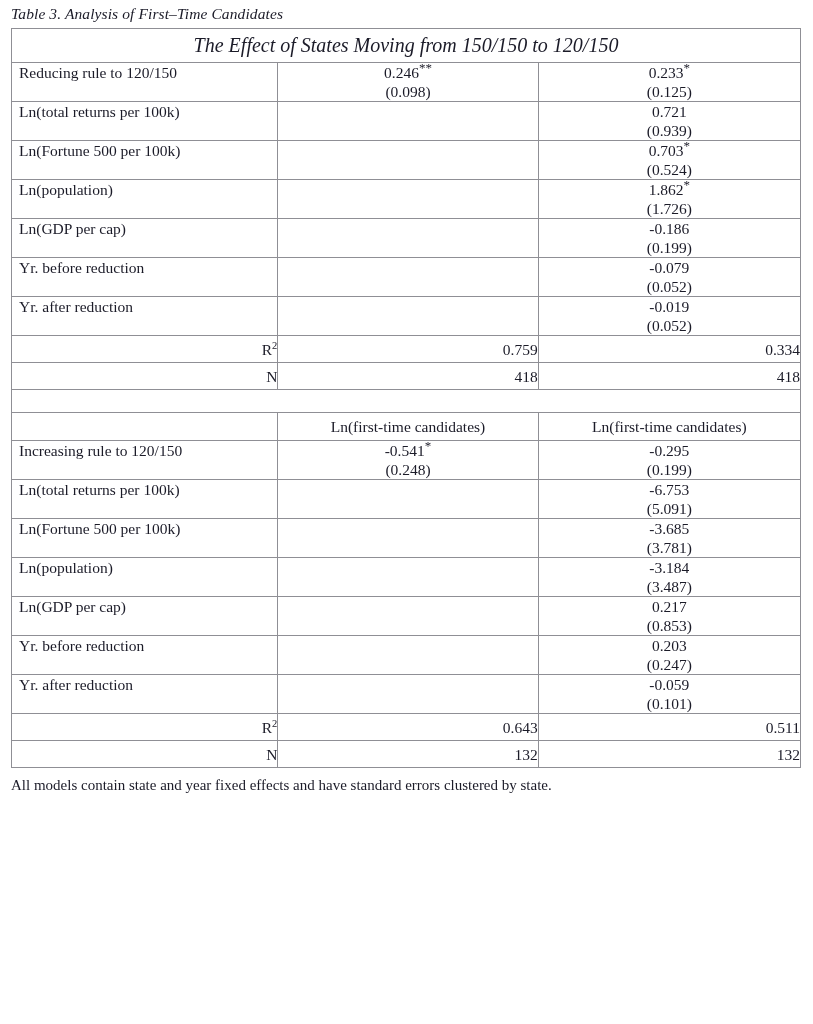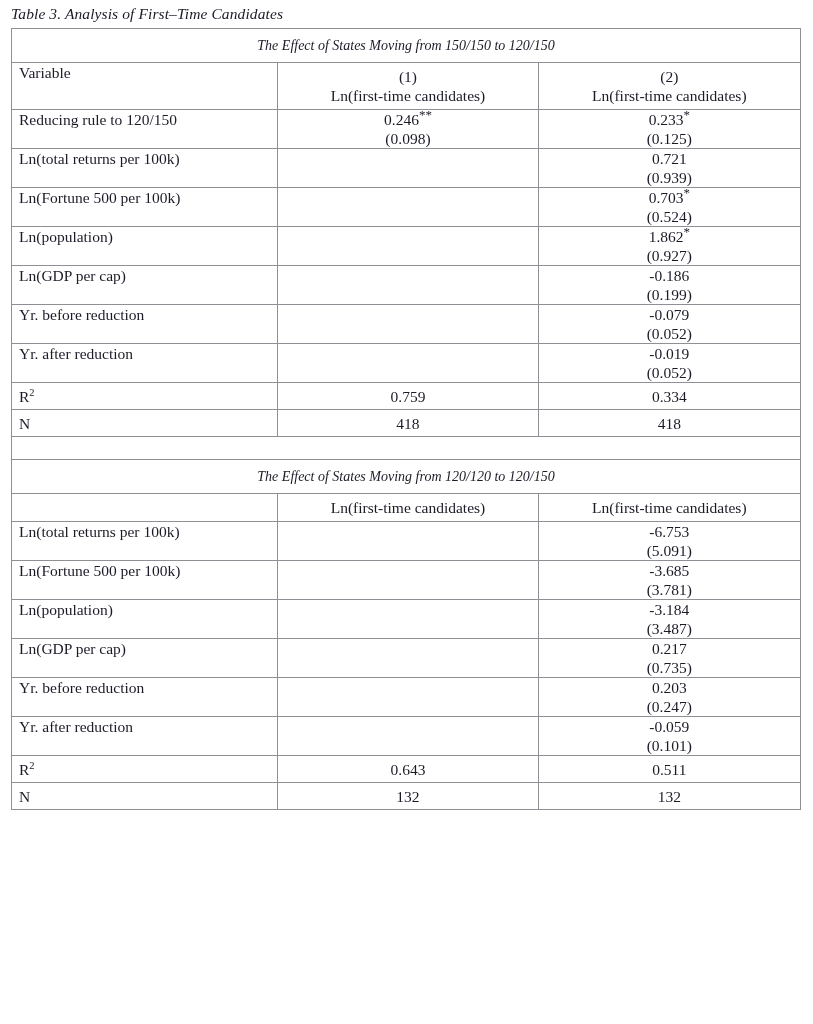--- a/index.html
+++ b/index.html
@@ -41,21 +41,21 @@
     vertical-align: top;
     background: #fff;
   }
   col.c-var  { width: 266px; }
   col.c-m1   { width: 260px; }
   col.c-m2   { width: 262px; }
 
   .panel-title {
     text-align: center;
     font-style: italic;
-    font-size: 14px;
+    font-size: 20px;
     height: 33px;
     line-height: 33px;
     white-space: nowrap;
   }
   .cell {
     padding: 4px 6px 5px 6px;
     line-height: 19px;
   }
   .cell.var {
     text-align: left;
@@ -79,20 +79,21 @@
     white-space: nowrap;
   }
   .stars {
     font-size: 13px;
     vertical-align: super;
     line-height: 0;
   }
   .single-line .cell {
     padding-top: 4px;
     padding-bottom: 3px;
+    text-align: right;
   }
   .spacer-row td {
     height: 22px;
     border-left: 1px solid #8f8f95;
     border-right: 1px solid #8f8f95;
     border-top: 1px solid #8f8f95;
     border-bottom: 1px solid #8f8f95;
   }
   sup.r2 {
     font-size: 10.5px;
@@ -120,33 +121,20 @@
       <col class="c-var">
         <col class="c-m1">
         <col class="c-m2">
     </colgroup>
     <tbody>
 
       <tr>
         <td colspan="3" class="panel-title">The Effect of States Moving from 150/150 to 120/150</td>
       </tr>
 
-      <tr>
-        <td class="cell var">
-          <span>Variable</span>
-        </td>
-        <td class="cell hdr">
-          <span class="coef">(1)</span>
-          <span class="se">Ln(first-time candidates)</span>
-        </td>
-        <td class="cell hdr">
-          <span class="coef">(2)</span>
-          <span class="se">Ln(first-time candidates)</span>
-        </td>
-      </tr>
 
       <tr>
         <td class="cell var">Reducing rule to 120/150</td>
         <td class="cell num">
           <span class="coef"><span>0.246</span><span class="stars">**</span></span>
           <span class="se">(0.098)</span>
         </td>
         <td class="cell num">
           <span class="coef"><span>0.233</span><span class="stars">*</span></span>
           <span class="se">(0.125)</span>
@@ -178,21 +166,21 @@
       </tr>
 
       <tr>
         <td class="cell var">Ln(population)</td>
         <td class="cell num">
           <span class="coef"><span></span><span class="stars"></span></span>
           <span class="se"></span>
         </td>
         <td class="cell num">
           <span class="coef"><span>1.862</span><span class="stars">*</span></span>
-          <span class="se">(0.927)</span>
+          <span class="se">(1.726)</span>
         </td>
       </tr>
 
       <tr>
         <td class="cell var">Ln(GDP per cap)</td>
         <td class="cell num">
           <span class="coef"><span></span><span class="stars"></span></span>
           <span class="se"></span>
         </td>
         <td class="cell num">
@@ -234,36 +222,44 @@
       <tr class="single-line">
         <td class="cell var">N</td>
         <td class="cell num">418</td>
         <td class="cell num">418</td>
       </tr>
 
       <tr class="spacer-row">
         <td colspan="3"></td>
       </tr>
 
-      <tr>
-        <td colspan="3" class="panel-title">The Effect of States Moving from 120/120 to 120/150</td>
-      </tr>
 
       <tr>
         <td class="cell var">
           <span class="empty"></span>
         </td>
         <td class="cell hdr">
           <span class="se">Ln(first-time candidates)</span>
         </td>
         <td class="cell hdr">
           <span class="se">Ln(first-time candidates)</span>
         </td>
       </tr>
 
+      <tr>
+        <td class="cell var">Increasing rule to 120/150</td>
+        <td class="cell num">
+          <span class="coef"><span>-0.541</span><span class="stars">*</span></span>
+          <span class="se">(0.248)</span>
+        </td>
+        <td class="cell num">
+          <span class="coef"><span>-0.295</span><span class="stars"></span></span>
+          <span class="se">(0.199)</span>
+        </td>
+      </tr>
 
       <tr>
         <td class="cell var">Ln(total returns per 100k)</td>
         <td class="cell num">
           <span class="coef"><span></span><span class="stars"></span></span>
           <span class="se"></span>
         </td>
         <td class="cell num">
           <span class="coef"><span>-6.753</span><span class="stars"></span></span>
           <span class="se">(5.091)</span>
@@ -295,21 +291,21 @@
       </tr>
 
       <tr>
         <td class="cell var">Ln(GDP per cap)</td>
         <td class="cell num">
           <span class="coef"><span></span><span class="stars"></span></span>
           <span class="se"></span>
         </td>
         <td class="cell num">
           <span class="coef"><span>0.217</span><span class="stars"></span></span>
-          <span class="se">(0.735)</span>
+          <span class="se">(0.853)</span>
         </td>
       </tr>
 
       <tr>
         <td class="cell var">Yr. before reduction</td>
         <td class="cell num">
           <span class="coef"><span></span><span class="stars"></span></span>
           <span class="se"></span>
         </td>
         <td class="cell num">
@@ -338,14 +334,15 @@
 
       <tr class="single-line">
         <td class="cell var">N</td>
         <td class="cell num">132</td>
         <td class="cell num">132</td>
       </tr>
 
     </tbody>
   </table>
 
+  <div class="table-note">All models contain state and year fixed effects and have standard errors clustered by state.</div>
 
 </div>
 
 </body></html>

